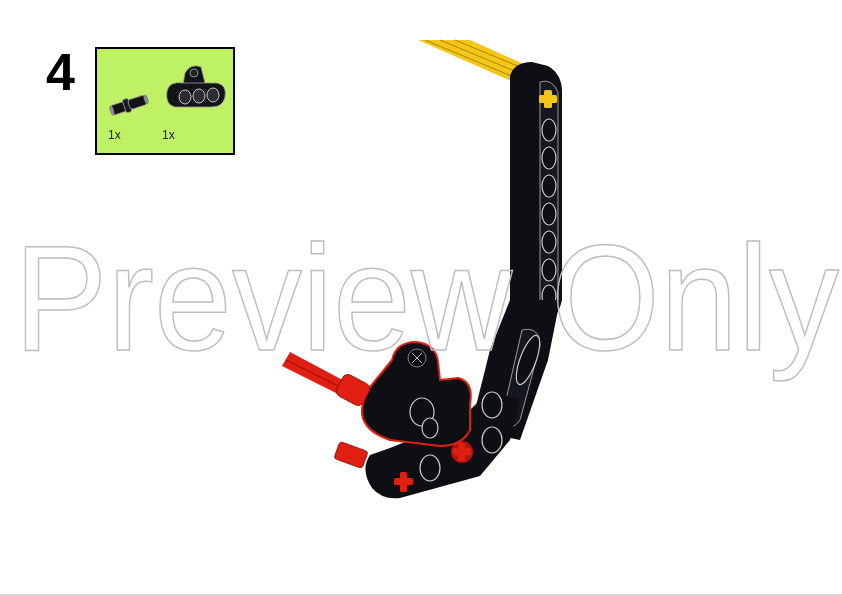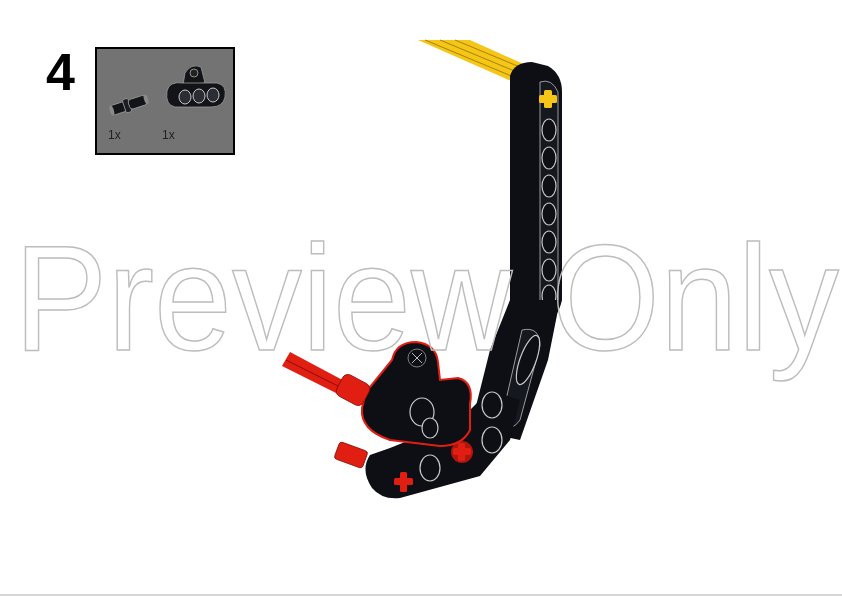--- a/index.html
+++ b/index.html
@@ -1,21 +1,21 @@
 <!DOCTYPE html>
 <html><head>
 <meta charset="utf-8">
 <style>
   html, body { margin: 0; padding: 0; background: #ffffff; }
   body { width: 842px; height: 596px; position: relative; overflow: hidden;
          font-family: "Liberation Sans", sans-serif; }
   .step-number { position: absolute; left: 46px; top: 46px; font-size: 52px; font-weight: bold;
                  color: #000; line-height: 1; font-family: "Liberation Sans", sans-serif; }
   .parts-box { position: absolute; left: 95px; top: 47px; width: 140px; height: 108px;
-               border: 2px solid #000; box-sizing: border-box; background: #737373; }
+               border: 2px solid #000; box-sizing: border-box; background: #bef264; }
   .part { position: absolute; }
   .qty { position: absolute; font-size: 12px; color: #222; font-family: "Liberation Sans", sans-serif; }
   .model { position: absolute; left: 0; top: 0; width: 842px; height: 596px; }
   .watermark { position: absolute; left: 14px; top: 222px; width: 830px; height: 170px; }
   .bottom-rule { position: absolute; left: 0; top: 594px; width: 842px; height: 2px; background: #d6d6d6; }
 </style>
 </head>
 <body>
 
 <div class="step-number">4</div>

